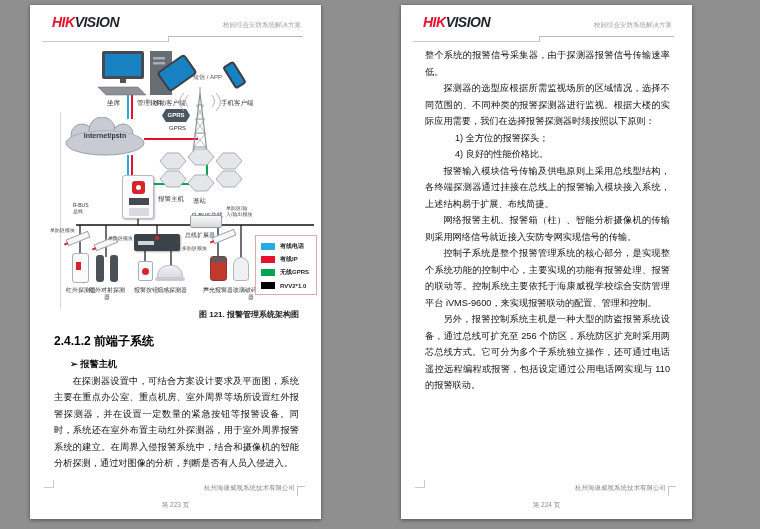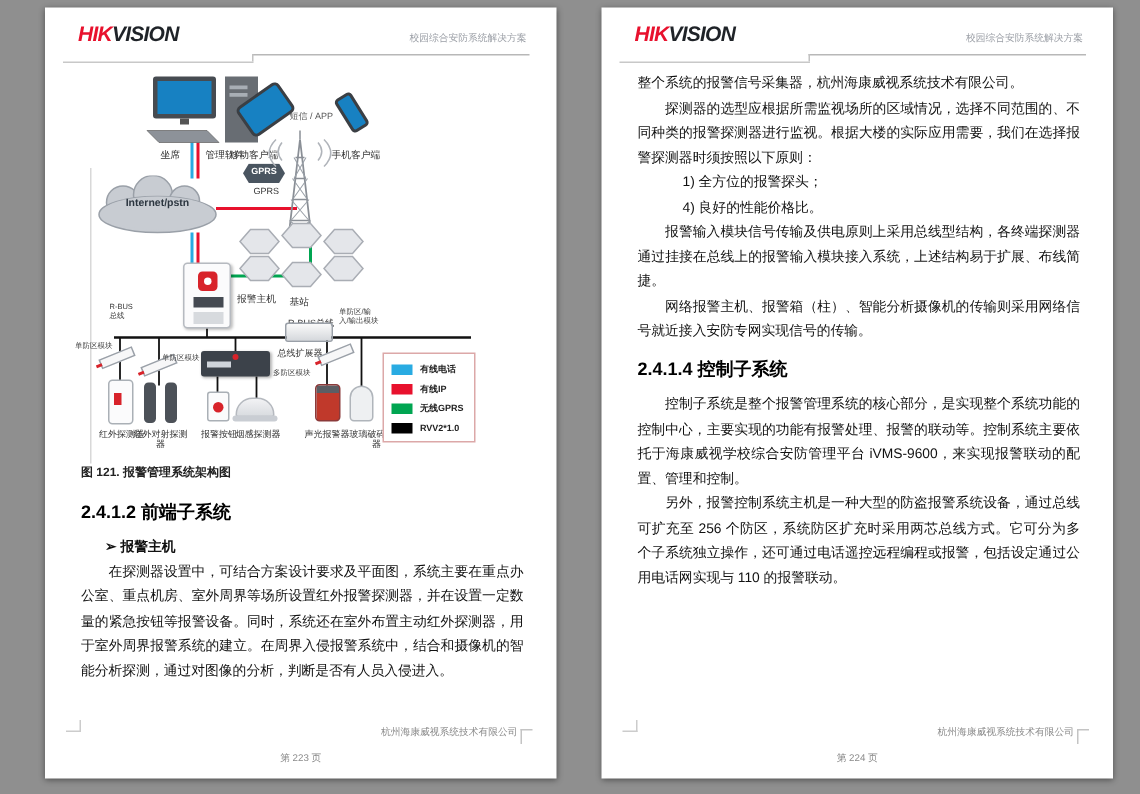--- a/index.html
+++ b/index.html
@@ -1,20 +1,20 @@
 <!DOCTYPE html>
 <html><head>
 <meta charset="utf-8">
 <style>
   * { margin:0; padding:0; box-sizing:border-box; }
   html,body { width:760px; height:529px; overflow:hidden; }
   body { background:#8f8f8f; font-family:"Liberation Sans", sans-serif; }
   .stage { position:relative; width:760px; height:529px; }
 
-  .page { position:absolute; top:5px; width:341px; height:514px; background:#ffffff;
+  .page { position:absolute; top:5px; width:291px; height:514px; background:#ffffff;
           box-shadow:0 1px 4px rgba(0,0,0,.45); }
   .page-left  { left:30px; }
   .page-right { left:401px; }
 
   
   .logo { position:absolute; left:22px; top:9px; font-style:italic; font-weight:800;
           font-size:14px; letter-spacing:-0.5px; white-space:nowrap; }
   .logo .hik { color:#e8112d; }
   .logo .vision { color:#1f2328; }
   .doc-title { position:absolute; right:20px; top:16px; font-size:6.5px; color:#9b9fa6; }
@@ -30,21 +30,21 @@
                  border-bottom:1px solid #cccccc; border-right:1px solid #cccccc; }
 
   
   .body-text { position:absolute; left:24px; right:22px; font-size:9.2px; line-height:16.5px;
                color:#111; text-align:justify; }
   .body-text p { margin:0; }
   .ind { text-indent:2em; }
   .sec-h { font-size:12px; font-weight:bold; color:#000; margin:9px 0 7px; text-align:left; text-indent:0; }
   .bullet { font-weight:bold; padding-left:16px; text-align:left; }
   .oli { padding-left:30px; text-align:left; }
-  .fig-caption { text-align:left; font-size:8px; font-weight:bold; color:#222; margin-bottom:6px; }
+  .fig-caption { text-align:right; font-size:8px; font-weight:bold; color:#222; margin-bottom:6px; }
 
   .left-body { top:302px; }
   .right-body { top:42px; }
 
   .vline { position:absolute; left:30px; top:107px; height:197px; border-left:1px solid #d8d8d8; }
 
   
   .diagram { position:absolute; left:20px; top:44px; width:302px; height:256px; }
   .diagram .abs { position:absolute; }
   .wires { position:absolute; left:0; top:0; }
@@ -280,27 +280,26 @@
   <div class="page page-right">
     <div class="logo">
       <span class="hik">HIK</span><span class="vision">VISION</span>
     </div>
     <div class="doc-title">校园综合安防系统解决方案</div>
     <div class="hdr-rule-a"></div>
     <div class="hdr-step"></div>
     <div class="hdr-rule-b"></div>
 
     <div class="body-text right-body">
-      <p>整个系统的报警信号采集器，杭州海康威视系统技术有限公司。</p>
+      <p>整个系统的报警信号采集器，由于探测器报警信号传输速率低。</p>
       <p class="ind">探测器的选型应根据所需监视场所的区域情况，选择不同范围的、不同种类的报警探测器进行监视。根据大楼的实际应用需要，我们在选择报警探测器时须按照以下原则：</p>
       <div class="oli">1) 全方位的报警探头；</div>
       <div class="oli">4) 良好的性能价格比。</div>
       <p class="ind">报警输入模块信号传输及供电原则上采用总线型结构，各终端探测器通过挂接在总线上的报警输入模块接入系统，上述结构易于扩展、布线简捷。</p>
       <p class="ind">网络报警主机、报警箱（柱）、智能分析摄像机的传输则采用网络信号就近接入安防专网实现信号的传输。</p>
-      <div class="sec-h">2.4.1.4 控制子系统</div>
       <p class="ind">控制子系统是整个报警管理系统的核心部分，是实现整个系统功能的控制中心，主要实现的功能有报警处理、报警的联动等。控制系统主要依托于海康威视学校综合安防管理平台 iVMS-9600，来实现报警联动的配置、管理和控制。</p>
       <p class="ind">另外，报警控制系统主机是一种大型的防盗报警系统设备，通过总线可扩充至 256 个防区，系统防区扩充时采用两芯总线方式。它可分为多个子系统独立操作，还可通过电话遥控远程编程或报警，包括设定通过公用电话网实现与 110 的报警联动。</p>
     </div>
 
     <div class="ftr-company">杭州海康威视系统技术有限公司</div>
     <div class="ftr-pageno">第 224 页</div>
     <div class="ftr-mark-a"></div>
     <div class="ftr-mark-b"></div>
   </div>
 

